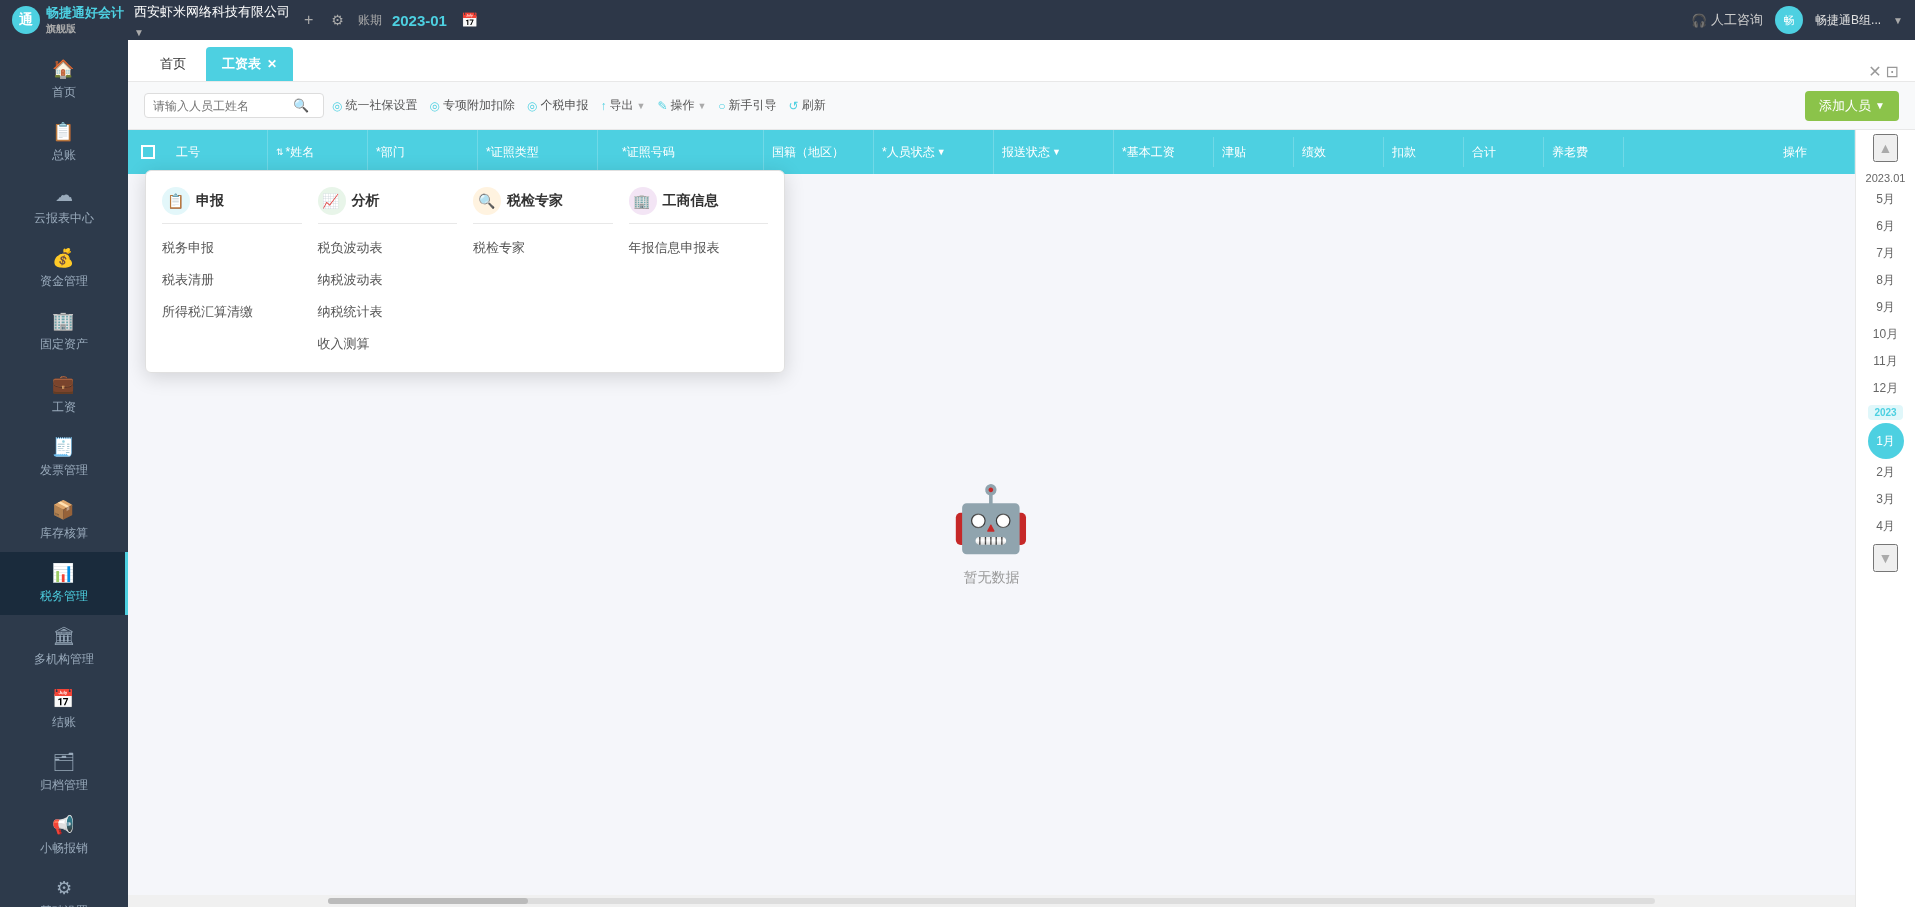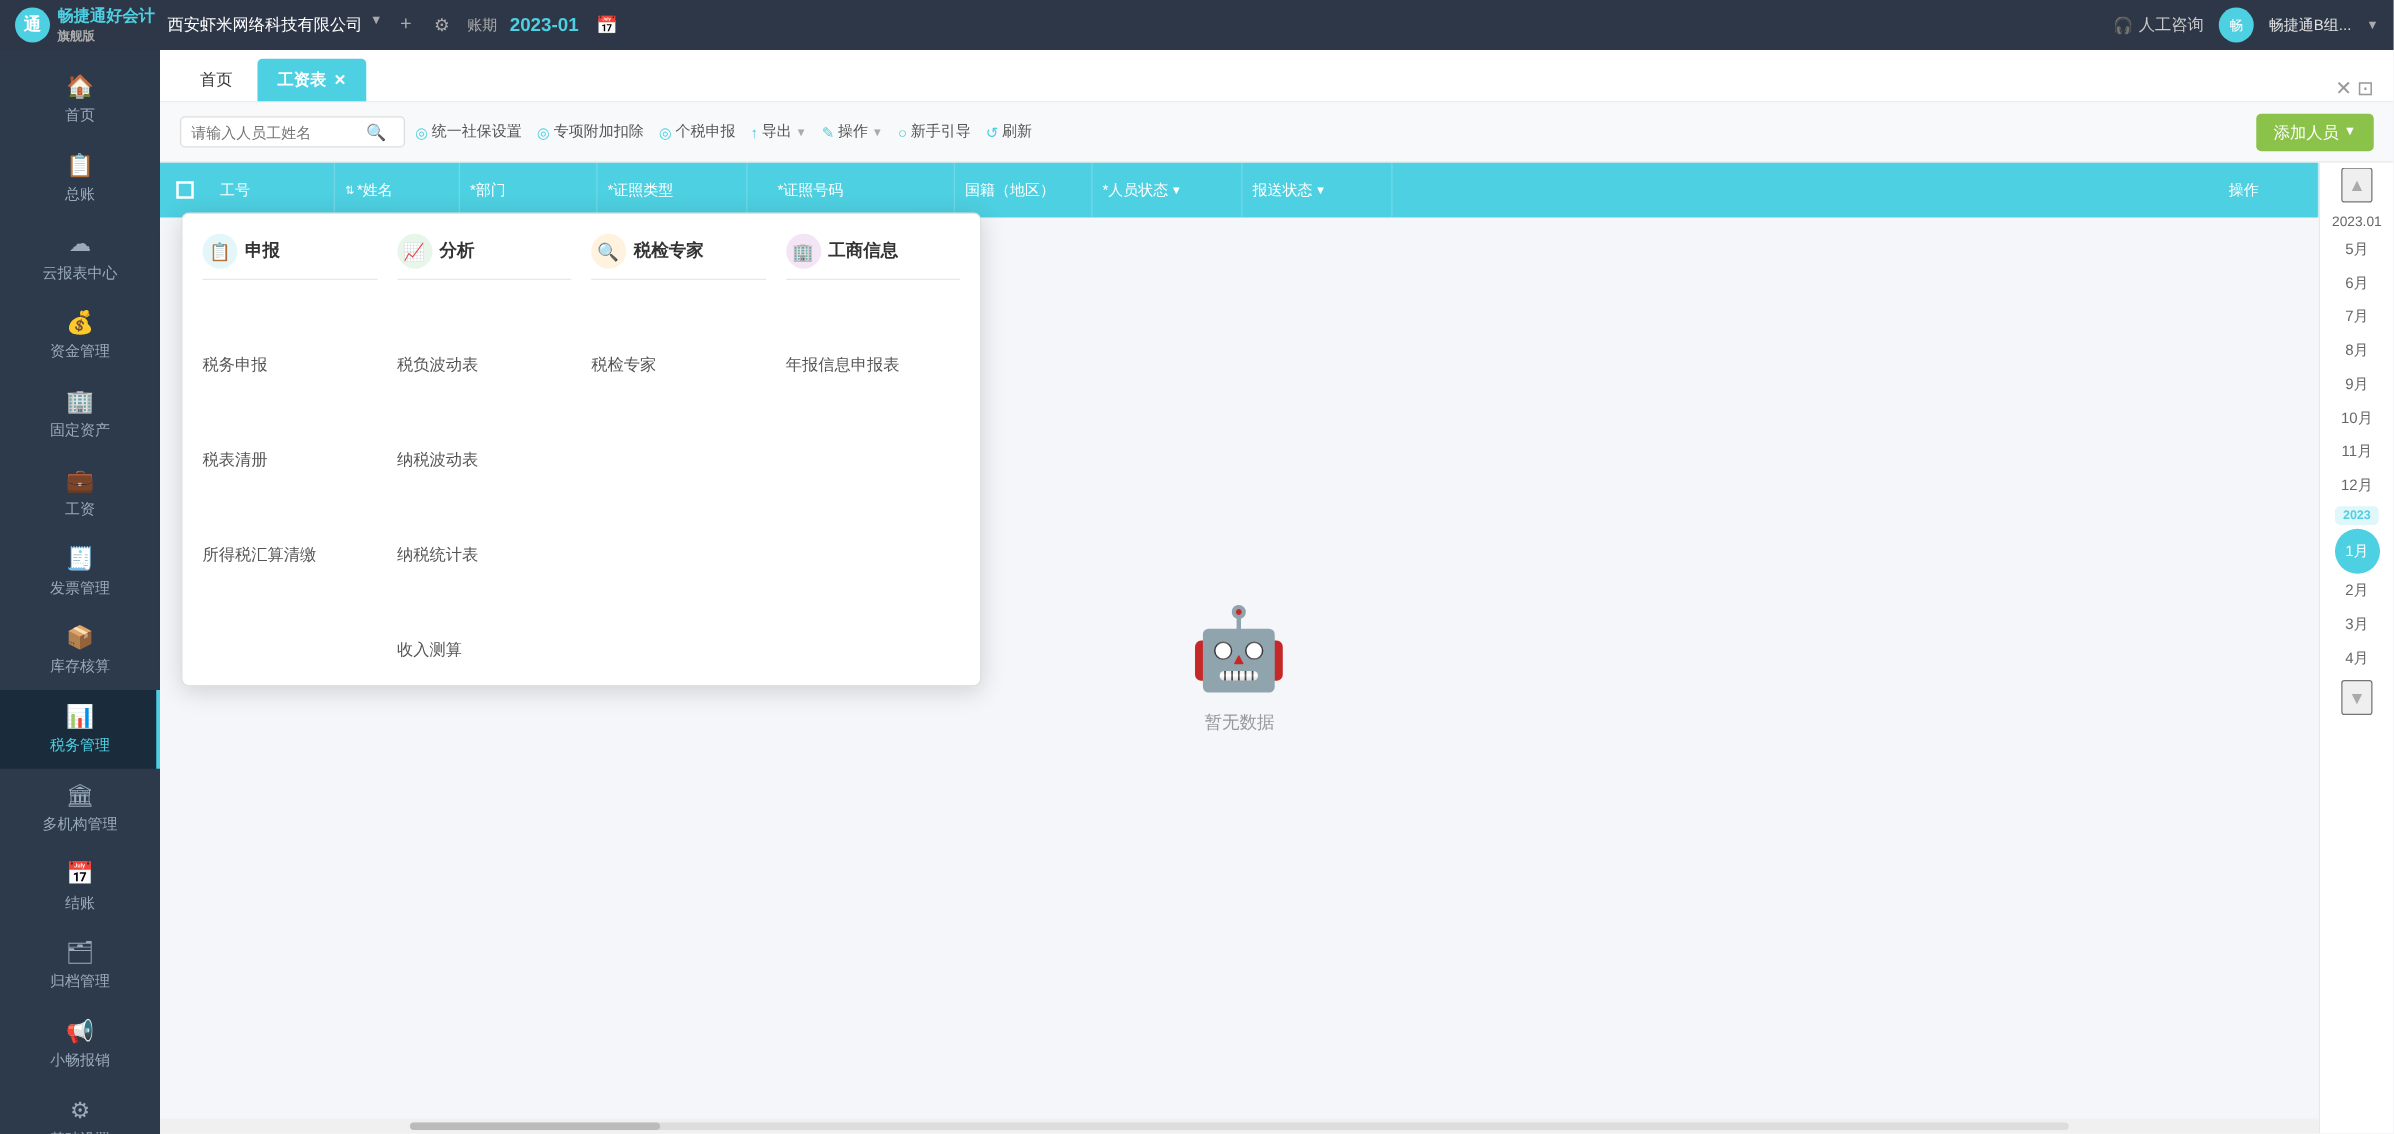--- a/index.html
+++ b/index.html
@@ -2,21 +2,21 @@
 <html><head>
   <meta charset="utf-8">
   <style>
     * { margin: 0; padding: 0; box-sizing: border-box; }
     body { font-family: 'Microsoft YaHei', Arial, sans-serif; font-size: 13px; background: #f0f2f5; width: 1915px; height: 907px; overflow: hidden; display: flex; flex-direction: column; }
 
     
     .top-bar { height: 40px; background: #2d3748; display: flex; align-items: center; padding: 0 12px; gap: 10px; flex-shrink: 0; }
     .logo-area { display: flex; align-items: center; gap: 6px; color: #4dd0e1; font-size: 14px; font-weight: bold; min-width: 110px; }
     .logo-icon { width: 28px; height: 28px; background: #4dd0e1; border-radius: 50%; display: flex; align-items: center; justify-content: center; color: #fff; font-size: 14px; }
-    .company-selector { display: flex; align-items: flex-start; gap: 6px; color: #e0e0e0; font-size: 13px; cursor: pointer; }
+    .company-selector { display: flex; align-items: flex-start; gap: 6px; color: #e0e0e0; font-size: 13px; cursor: pointer; flex-direction: column; }
     .company-name { color: #fff; }
     .chevron-down { color: #aaa; font-size: 10px; }
     .icon-btn { background: none; border: none; color: #aaa; cursor: pointer; font-size: 14px; padding: 4px; }
     .period-label { color: #aaa; font-size: 12px; }
     .period-value { color: #4dd0e1; font-size: 15px; font-weight: bold; }
     .top-bar-right { margin-left: auto; display: flex; align-items: center; gap: 12px; color: #e0e0e0; font-size: 13px; }
     .user-service { display: flex; align-items: center; gap: 4px; cursor: pointer; color: #ccc; }
     .user-avatar { width: 28px; height: 28px; background: #4dd0e1; border-radius: 50%; display: flex; align-items: center; justify-content: center; color: #fff; font-size: 11px; }
     .user-name { color: #e0e0e0; font-size: 12px; cursor: pointer; }
 
@@ -53,21 +53,21 @@
     
     .dropdown-overlay { position: absolute; top: 170px; left: 145px; z-index: 100; }
     .dropdown-menu { background: #fff; border: 1px solid #e0e0e0; border-radius: 6px; box-shadow: 0 4px 20px rgba(0,0,0,0.15); width: 640px; padding: 16px; display: grid; grid-template-columns: 1fr 1fr 1fr 1fr; gap: 16px; }
     .menu-section { display: flex; flex-direction: column; gap: 8px; }
     .menu-section-title { display: flex; align-items: center; gap: 6px; font-size: 14px; font-weight: 600; color: #333; padding-bottom: 8px; border-bottom: 1px solid #e8e8e8; margin-bottom: 4px; }
     .menu-section-icon { width: 28px; height: 28px; border-radius: 50%; display: flex; align-items: center; justify-content: center; font-size: 14px; }
     .icon-blue { background: #e3f7fa; color: #4dd0e1; }
     .icon-green { background: #e8f5e9; color: #66bb6a; }
     .icon-orange { background: #fff3e0; color: #ffa726; }
     .icon-purple { background: #f3e5f5; color: #ab47bc; }
-    .menu-item { font-size: 13px; color: #555; cursor: pointer; padding: 3px 0; margin-top: 44px; }
+    .menu-item { font-size: 13px; color: #555; cursor: pointer; padding: 3px 0; }
 
     
     .empty-state { display: flex; flex-direction: column; align-items: center; justify-content: center; flex: 1; color: #999; font-size: 14px; gap: 12px; }
 
     
     .calendar-panel { width: 60px; background: #fff; border-left: 1px solid #e8e8e8; display: flex; flex-direction: column; align-items: center; flex-shrink: 0; overflow-y: auto; }
     .cal-year { font-size: 11px; color: #666; padding: 6px 0 2px; text-align: center; }
     .cal-month { font-size: 12px; color: #666; padding: 5px 0; cursor: pointer; text-align: center; width: 100%; display: flex; justify-content: center; }
     .cal-year-label { font-size: 10px; color: #4dd0e1; font-weight: bold; background: #e0f7fa; padding: 2px 6px; border-radius: 4px; margin: 3px 0; }
     .cal-nav { color: #aaa; cursor: pointer; font-size: 14px; padding: 4px; }
@@ -281,20 +281,28 @@
             <div class="col-cert-no th-cell">*证照号码</div>
             <div class="col-region th-cell">国籍（地区）</div>
             <div class="col-person-status th-cell">
               *人员状态 <span style="font-size:9px;cursor:pointer;">▼</span>
             </div>
             <div class="col-report-status th-cell">
               报送状态 <span style="font-size:9px;cursor:pointer;">▼</span>
             </div>
 
             <div class="col-salary-group" style="display:flex;flex-direction:column;">
+              <div style="display:flex;height:30px;">
+                <div class="col-base-salary th-cell">*基本工资</div>
+                <div class="col-allowance th-cell">津贴</div>
+                <div class="col-performance th-cell">绩效</div>
+                <div class="col-deduction th-cell">扣款</div>
+                <div class="col-total th-cell">合计</div>
+                <div class="col-pension th-cell">养老费</div>
+              </div>
             </div>
             <div class="col-operations th-cell">操作</div>
           </div>
         </div>
 
         <div class="empty-state">
           <div style="font-size:64px;color:#a8dde8;">🤖</div>
           <div>暂无数据</div>
         </div>
 

